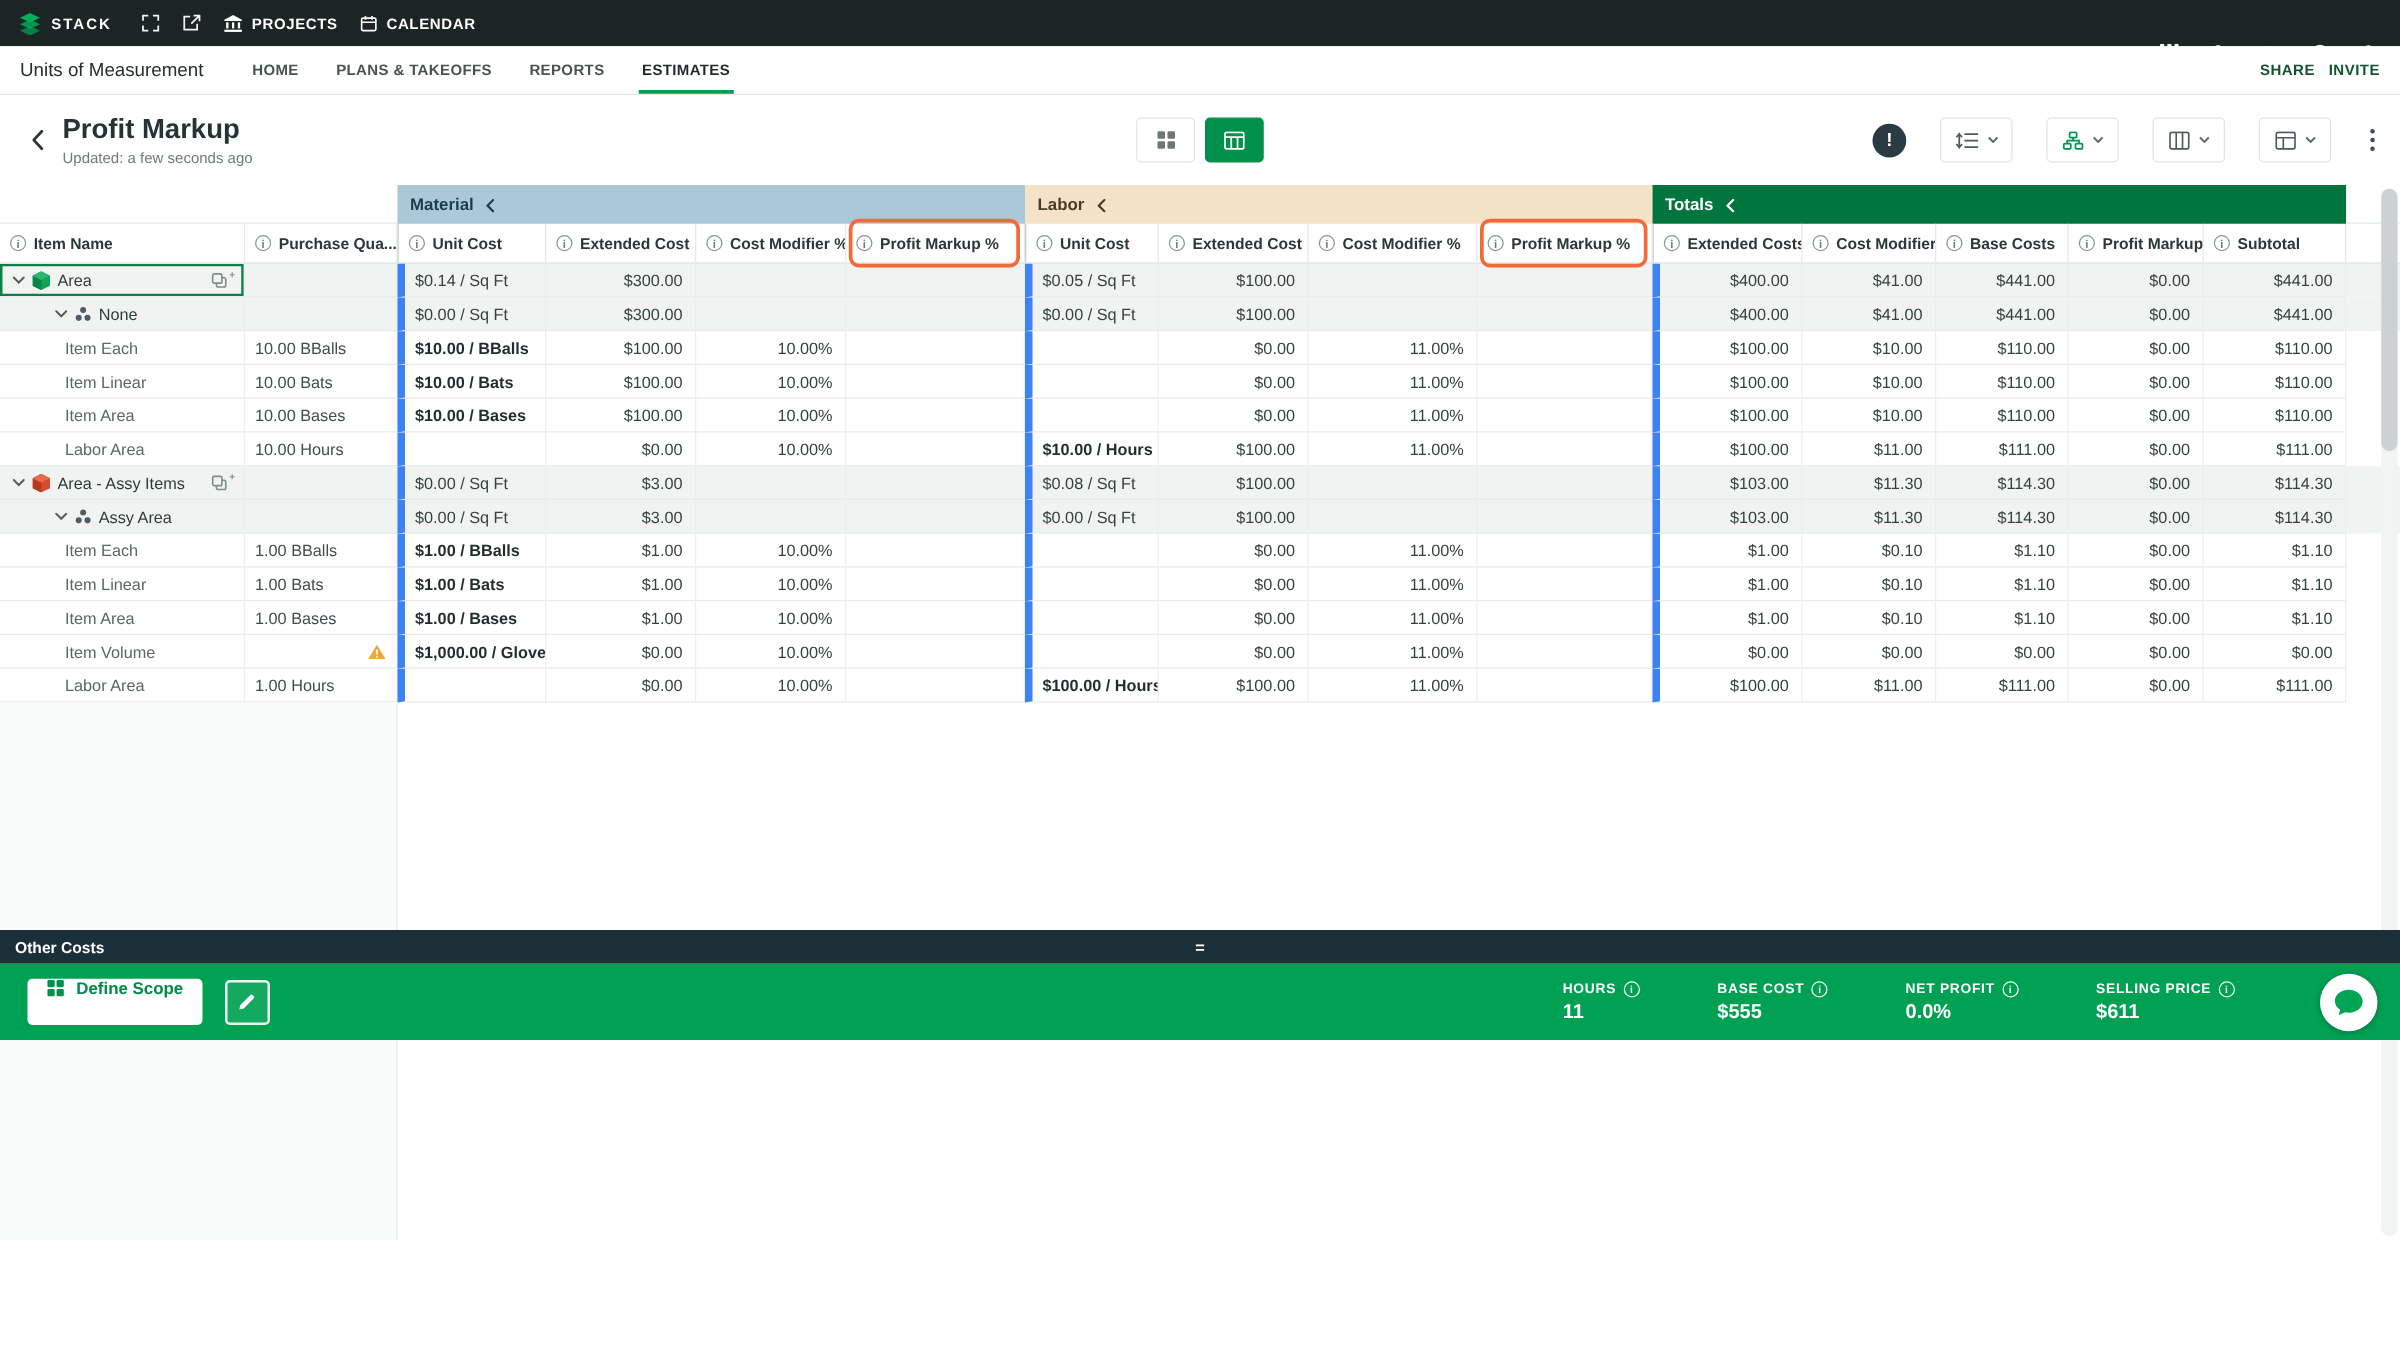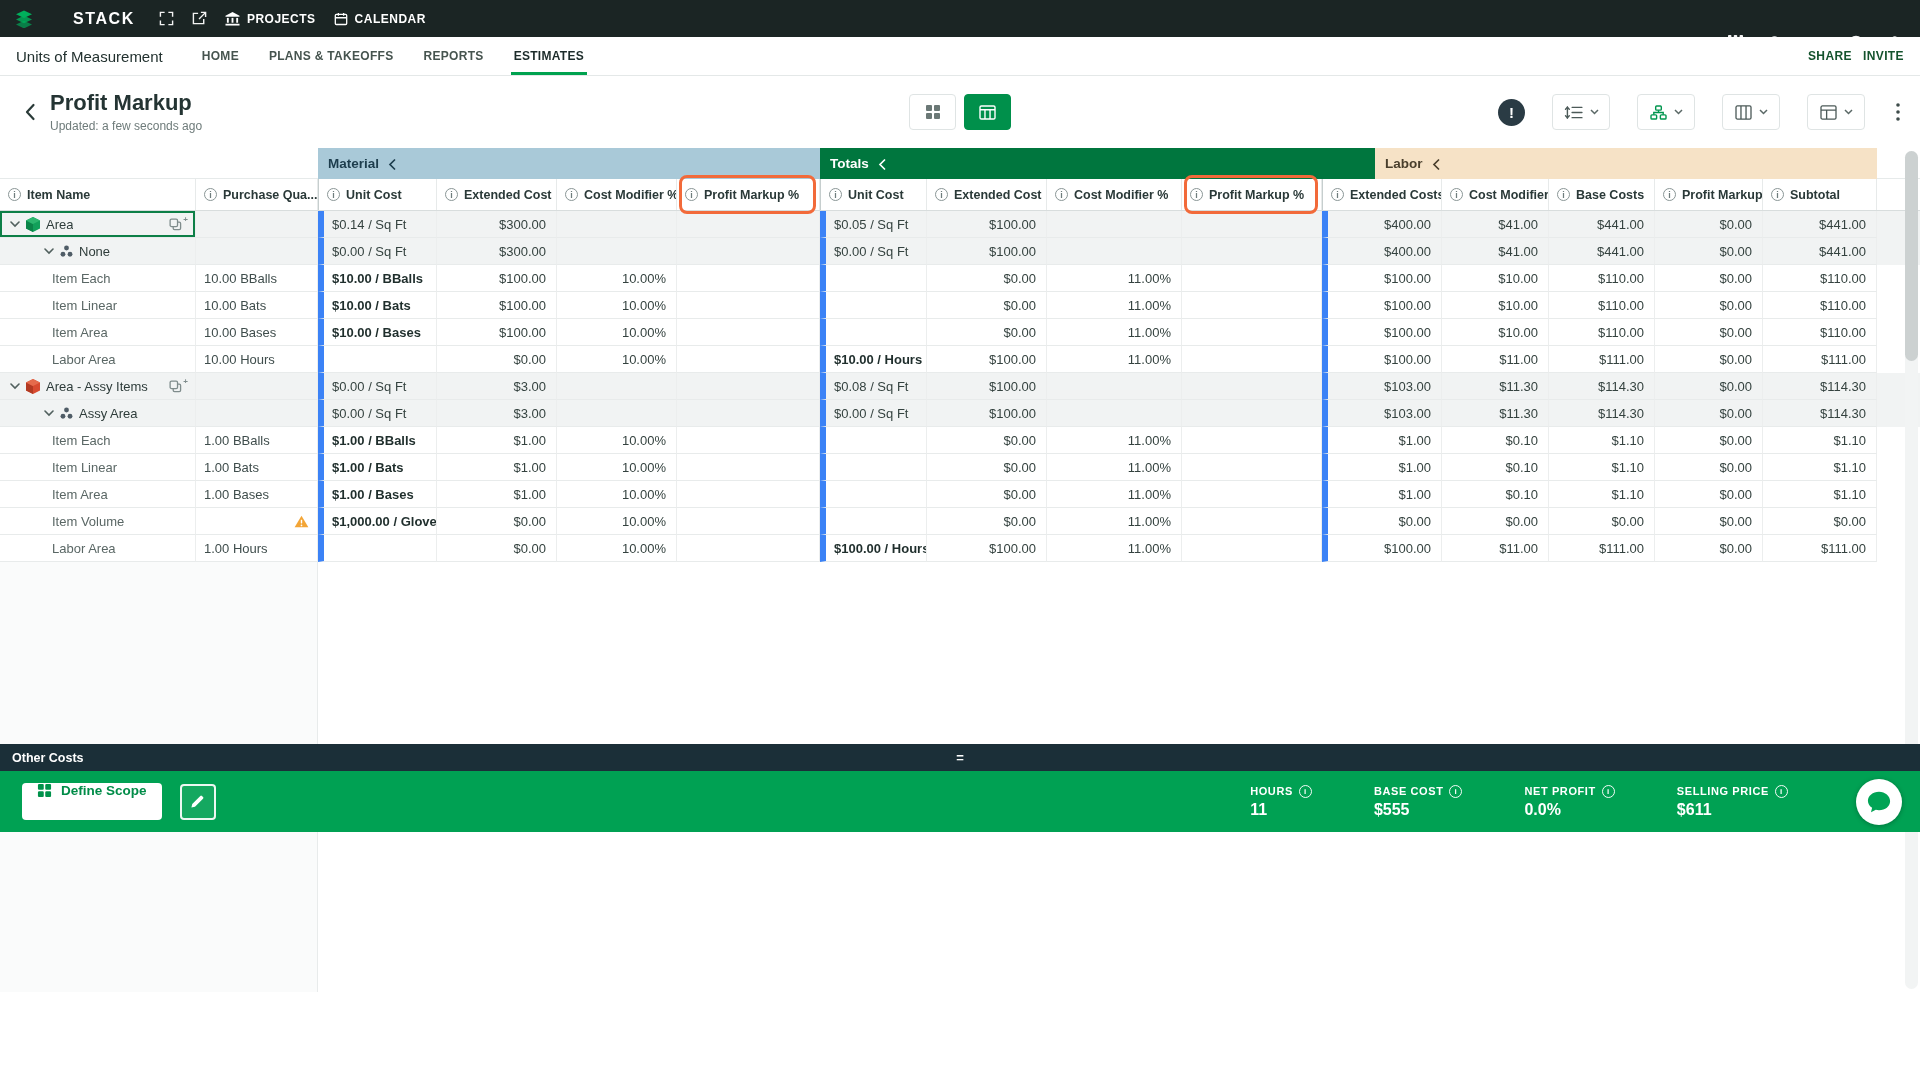--- a/index.html
+++ b/index.html
@@ -6,21 +6,21 @@
   html,body { width:1920px; height:1080px; }
   body {
     font-family: "Liberation Sans", "DejaVu Sans", sans-serif;
     background:#fff; color:#2e3c3b; overflow:hidden; position:relative;
   }
   svg { display:block; }
 
   
   .topbar { height:37px; background:#1b2524; display:flex; align-items:center; color:#fff; padding:0 14px; gap:18px; }
   .brand { display:flex; align-items:center; gap:7px; margin-right:6px; cursor:pointer; }
-  .brand-text { font-size:16px; font-weight:800; letter-spacing:1.6px;margin-left:32px; }
+  .brand-text { font-size:12px; font-weight:800; letter-spacing:1.6px; }
   .tb-icon { display:flex; align-items:center; justify-content:center; cursor:pointer; opacity:.95; }
   .tb-item { display:flex; align-items:center; gap:7px; font-size:12px; font-weight:700; letter-spacing:.5px; cursor:pointer; }
   .tb-right { margin-left:auto; display:flex; align-items:center; gap:24px;margin-top:48px; }
   .tb-link { font-size:12px; font-weight:700; letter-spacing:.5px; cursor:pointer; }
 
   
   .tabbar { height:39px; background:#fff; border-bottom:1px solid #e4e8e8; display:flex; align-items:stretch; padding:0 16px; }
   .context-title { font-size:15px; font-weight:400; color:#22312f; align-self:center; white-space:nowrap; }
   .tabs { display:flex; margin-left:24px; }
   .tab { display:flex; align-items:center; padding:0 8px; margin:0 7px; font-size:12px; font-weight:700; letter-spacing:.3px; color:#46544f; position:relative; cursor:pointer; white-space:nowrap; }
@@ -297,30 +297,30 @@
   <div class="band-row">
     <div class="band band-spacer"></div>
     <div class="band band-material">
       <span>Material</span>
       <span class="band-chev">
         <svg width="8" height="11" viewBox="0 0 8 11">
             <path d="M6.5 1L2 5.5 6.5 10" fill="none" stroke="currentColor" stroke-width="1.7" stroke-linecap="round"></path>
           </svg>
       </span>
     </div>
-    <div class="band band-totals">
-      <span>Totals</span>
+    <div class="band band-labor">
+      <span>Labor</span>
       <span class="band-chev">
         <svg width="8" height="11" viewBox="0 0 8 11">
             <path d="M6.5 1L2 5.5 6.5 10" fill="none" stroke="currentColor" stroke-width="1.7" stroke-linecap="round"></path>
           </svg>
       </span>
     </div>
-    <div class="band band-labor">
-      <span>Labor</span>
+    <div class="band band-totals">
+      <span>Totals</span>
       <span class="band-chev">
         <svg width="8" height="11" viewBox="0 0 8 11">
             <path d="M6.5 1L2 5.5 6.5 10" fill="none" stroke="currentColor" stroke-width="1.7" stroke-linecap="round"></path>
           </svg>
       </span>
     </div>
     <div class="band band-tail"></div>
   </div>
 
   <div class="header-row">

